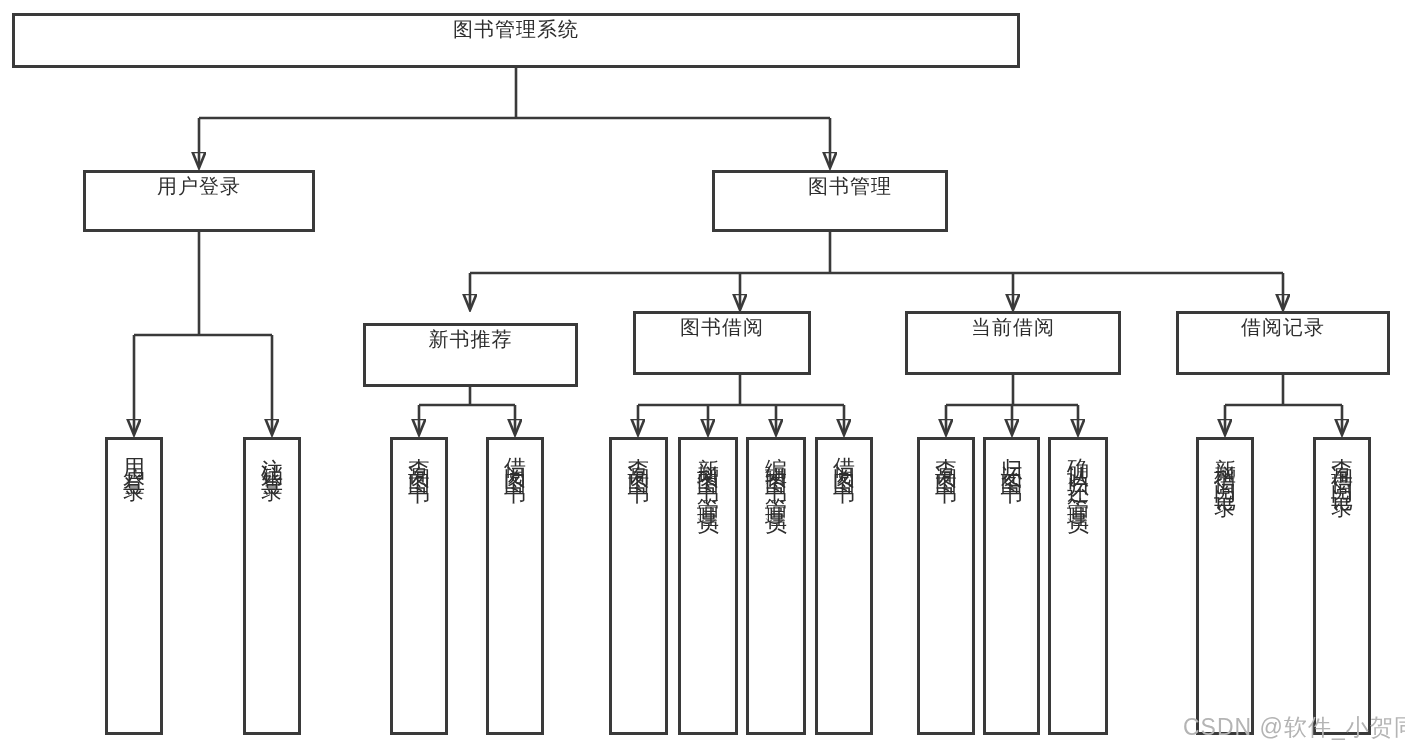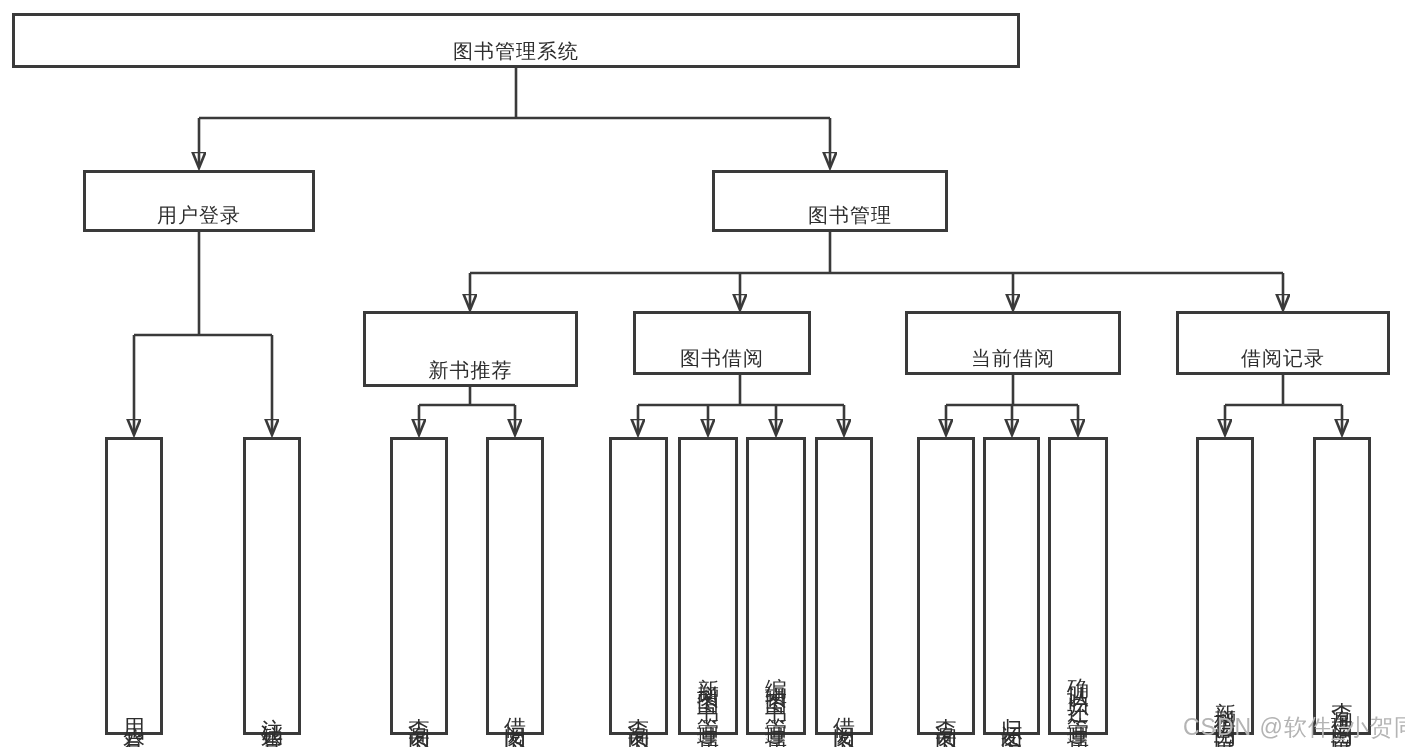--- a/index.html
+++ b/index.html
@@ -30,21 +30,21 @@
   .connectors path{
     stroke:var(--line);
     stroke-width:2.6;
     fill:none;
   }
   .box{
     position:absolute;
     border:3px solid var(--line);
     background:#fff;
     display:flex;
-    align-items:flex-end;
+    align-items:flex-start;
     justify-content:center;
     box-sizing:border-box;
     z-index:2;
   }
   .box .lbl{
     font-size:20px;
     color:var(--text);
     letter-spacing:1px;
     white-space:nowrap;
   }
@@ -136,21 +136,21 @@
     <span class="lbl">图书管理系统</span>
   </div>
 
   <div class="box" style="left:83px;top:170px;width:232px;height:62px;">
     <span class="lbl">用户登录</span>
   </div>
   <div class="box" style="left:712px;top:170px;width:236px;height:62px;padding-left:40px;">
     <span class="lbl">图书管理</span>
   </div>
 
-  <div class="box" style="left:363px;top:311px;width:215px;height:76px;">
+  <div class="box" style="left:363px;top:323px;width:215px;height:64px;">
     <span class="lbl">新书推荐</span>
   </div>
   <div class="box" style="left:633px;top:311px;width:178px;height:64px;">
     <span class="lbl">图书借阅</span>
   </div>
   <div class="box" style="left:905px;top:311px;width:216px;height:64px;">
     <span class="lbl">当前借阅</span>
   </div>
   <div class="box" style="left:1176px;top:311px;width:214px;height:64px;">
     <span class="lbl">借阅记录</span>

